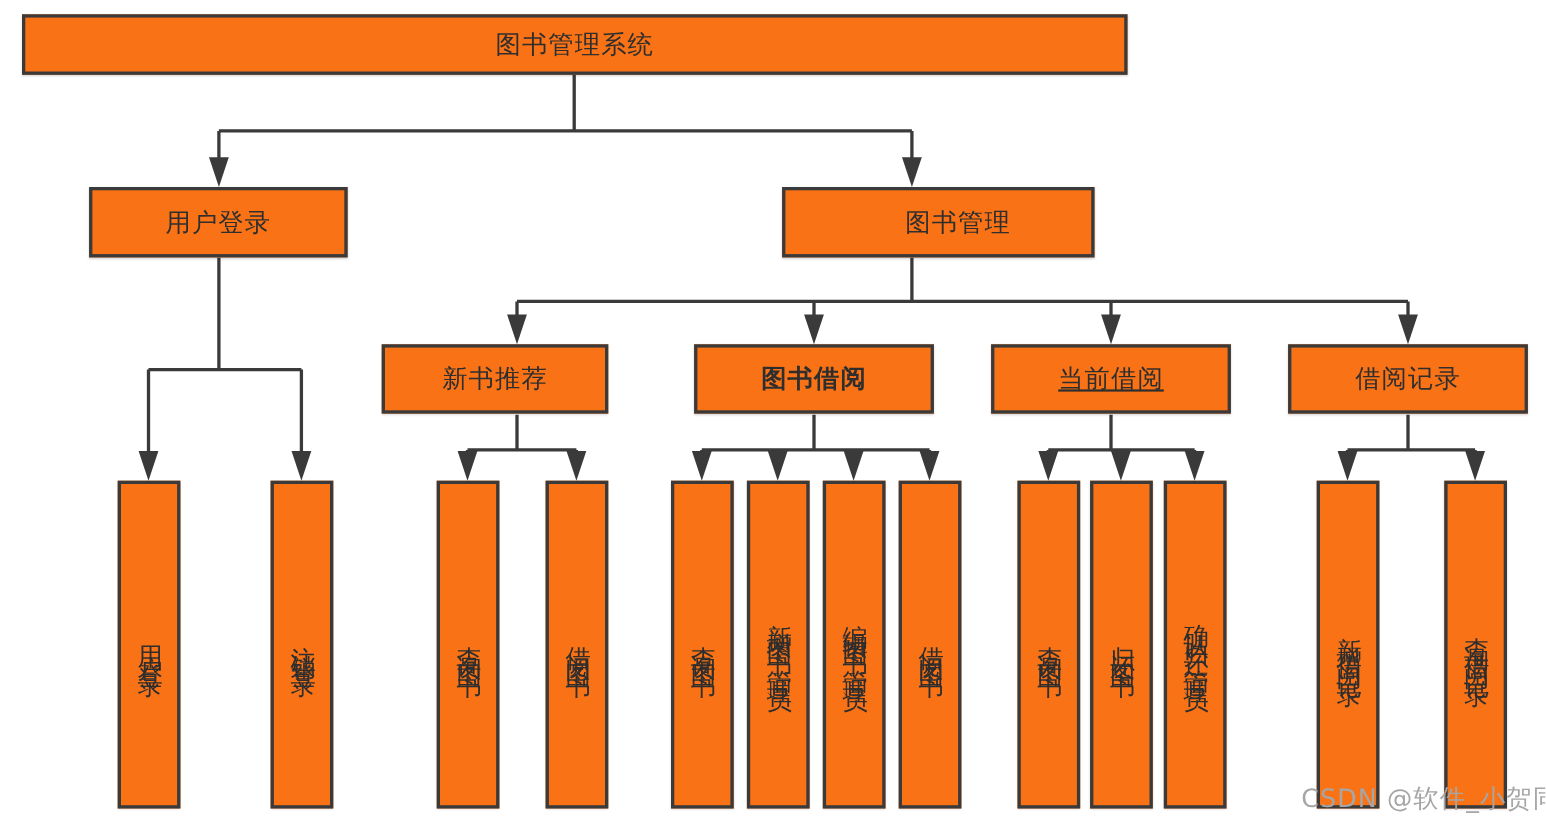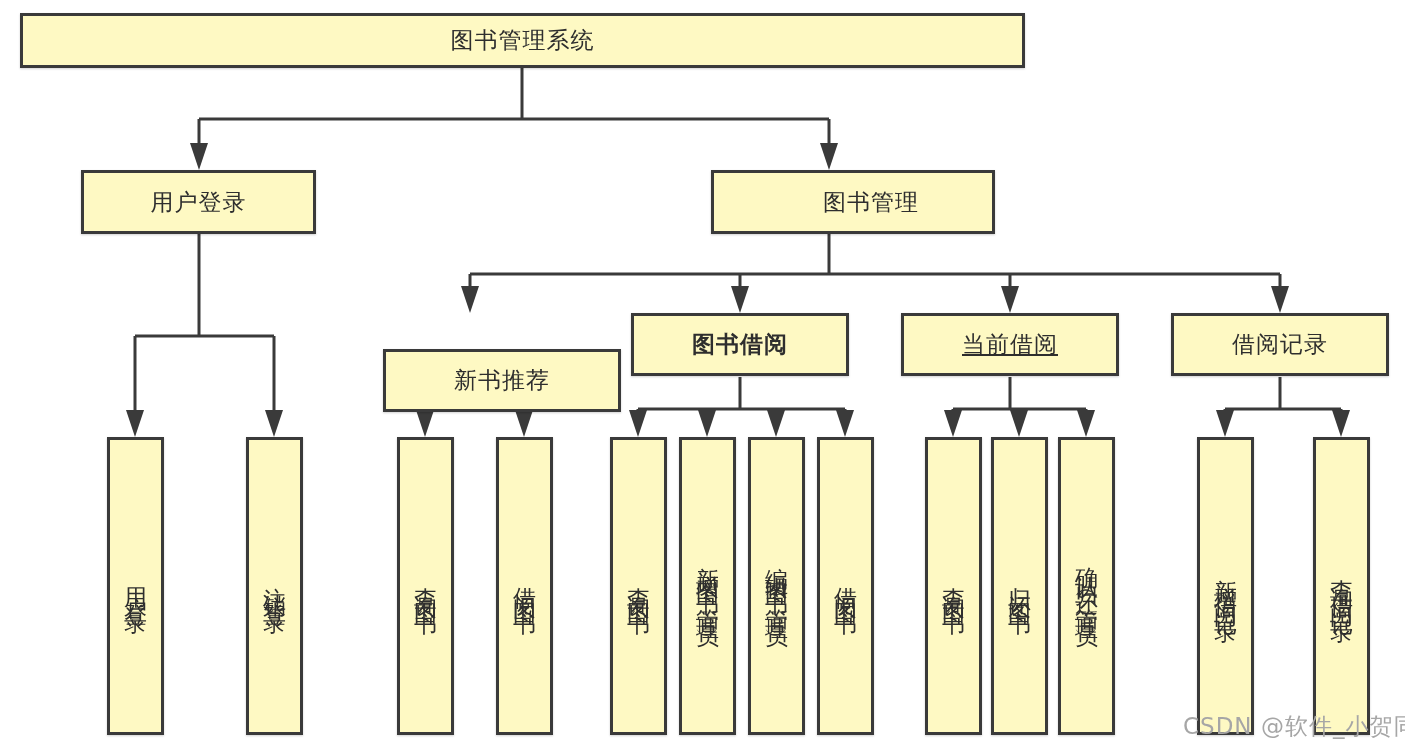--- a/index.html
+++ b/index.html
@@ -2,35 +2,35 @@
 <html><head>
 <meta charset="utf-8">
 <style>
   html,body{margin:0;padding:0;background:#ffffff;}
   #canvas{
     position:relative;width:1405px;height:747px;background:#ffffff;overflow:hidden;
     font-family:"DejaVu Sans","Liberation Sans",sans-serif;
   }
   #wires{position:absolute;left:0;top:0;width:1405px;height:747px;z-index:1;}
   .node{
-    position:absolute;box-sizing:border-box;background:#fef9c3;
+    position:absolute;box-sizing:border-box;background:#f97316;
     border:3px solid #3a3a3a;box-shadow:0 1px 2px rgba(0,0,0,0.18);
     display:flex;align-items:center;justify-content:center;
     color:#2e2e2e;font-size:23px;letter-spacing:1px;z-index:2;
   }
   .leaf{top:437px;width:57px;height:298px;}
   .leaf .vtext{
     writing-mode:vertical-rl;text-orientation:mixed;
     letter-spacing:0.36em;font-size:23px;line-height:1;white-space:nowrap;
   }
   
   #n-root   {left:20px;  top:13px;  width:1005px;height:55px;}
   #n-login  {left:81px;  top:170px; width:235px; height:64px;}
   #n-mgmt   {left:711px; top:170px; width:284px; height:64px;padding-left:36px;}
-  #n-new    {left:383px; top:313px; width:238px; height:63px;margin-top:36px;}
+  #n-new    {left:347px; top:313px; width:206px; height:63px;}
   #n-borrow {left:631px; top:313px; width:218px; height:63px;font-weight:bold;}
   #n-current{left:901px; top:313px; width:218px; height:63px;text-decoration:underline;}
   #n-record {left:1171px;top:313px; width:218px; height:63px;}
   #l-user   {left:107px;}
   #l-logout {left:246px;}
   #l-newq   {left:397px;}
   #l-newb   {left:496px;}
   #l-borq   {left:610px;}
   #l-boradd {left:679px;}
   #l-boredit{left:748px;}

